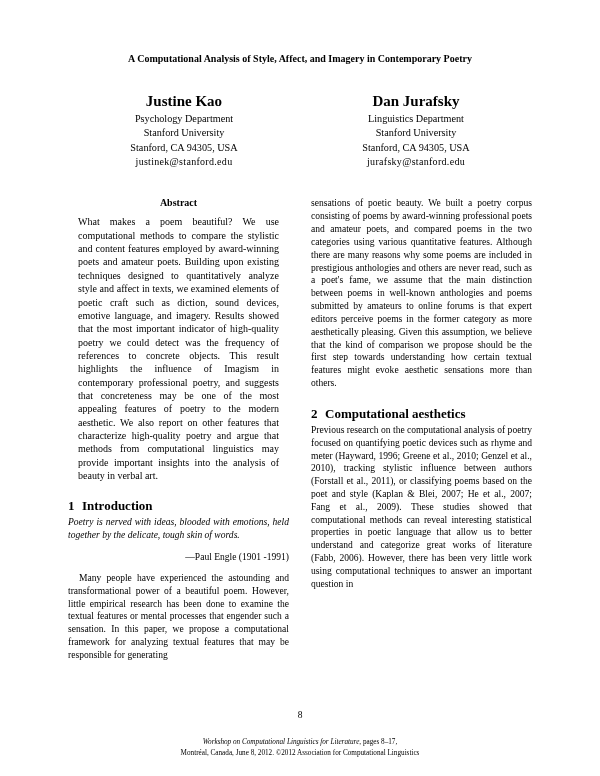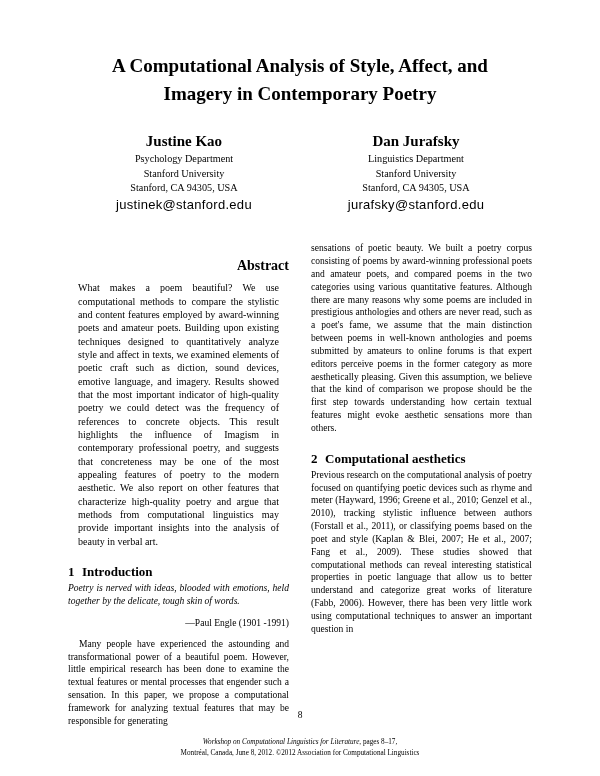--- a/index.html
+++ b/index.html
@@ -23,21 +23,21 @@
     padding: 0;
     box-sizing: border-box;
   }
   .content {
     position: absolute;
     left: 68px;
     top: 52px;
     width: 464px;
   }
   .title {
-    font-size: 19px;
+    font-size: 10px;
     font-weight: bold;
     text-align: center;
     line-height: 1.45;
     margin: 0 0 0 0;
     padding: 0 14px;
     box-sizing: border-box;
   }
   .authors {
     display: flex;
     margin-top: 24px;
@@ -46,37 +46,37 @@
     flex: 1 1 50%;
     text-align: center;
     font-size: 10.2px;
     line-height: 1.42;
   }
   .author-name {
     font-weight: bold;
     font-size: 15px;
   }
   .author-email {
-    font-family: Liberation Sans, sans-serif;
-    font-size: 13px;
+    font-family: Liberation Serif, serif;
+    font-size: 10px;
     letter-spacing: 0.3px;
   }
   .columns {
     display: flex;
     margin-top: 28px;
     gap: 22px;
   }
   .col {
     width: 221px;
   }
   .abstract-head {
-    text-align: right;
+    text-align: center;
     font-weight: bold;
-    font-size: 14px;
-    margin: 16px 0 7px 0;
+    font-size: 10px;
+    margin: 0 0 7px 0;
   }
   .abstract-body {
     font-size: 10px;
     line-height: 1.335;
     text-align: justify;
     padding: 0 10px;
     box-sizing: border-box;
     text-indent: 0;
   }
   .sec-head {

